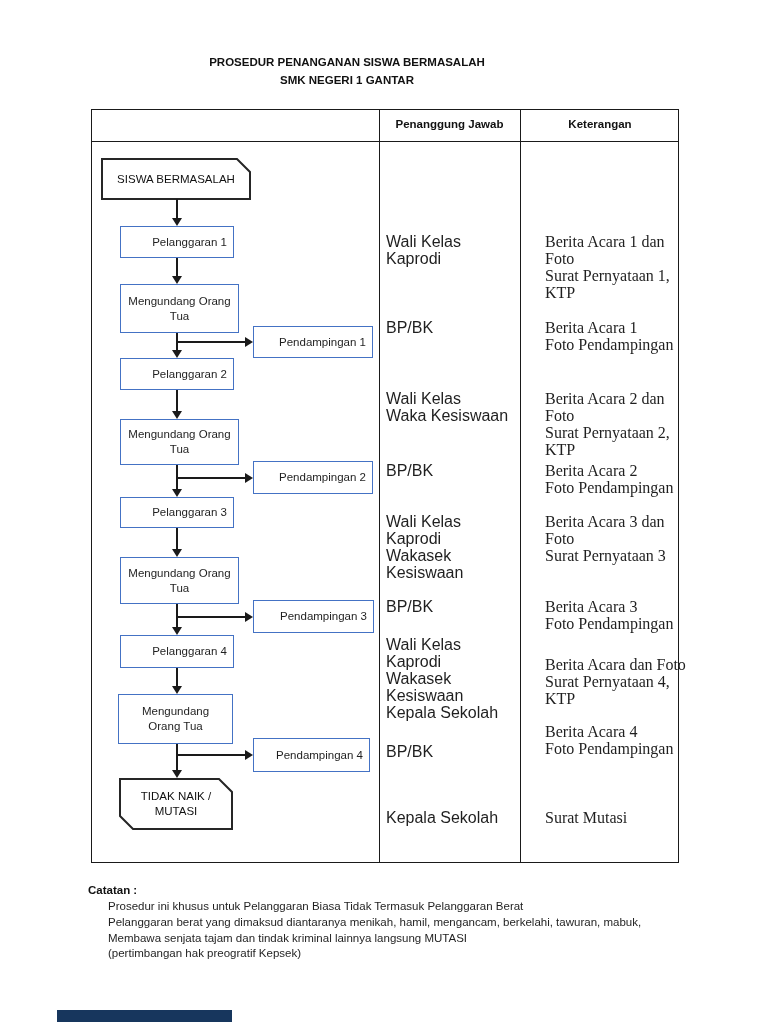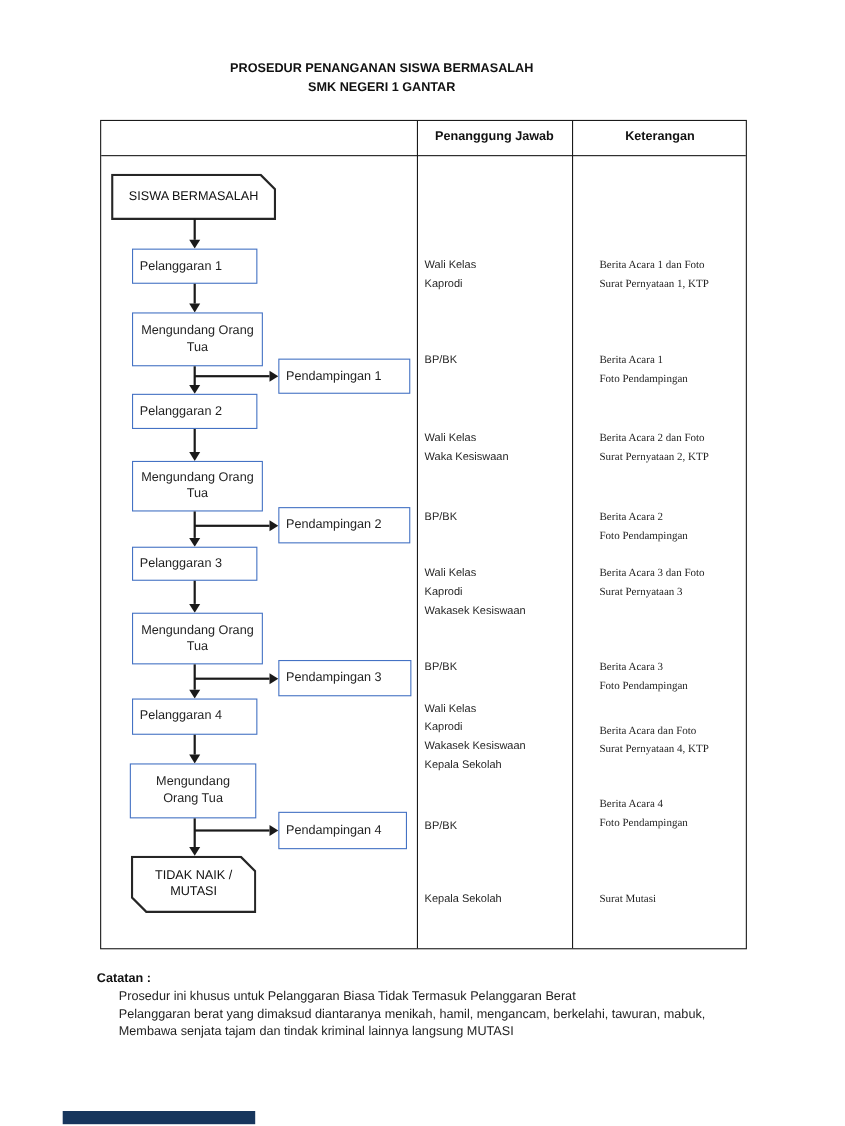--- a/index.html
+++ b/index.html
@@ -15,38 +15,38 @@
     position:absolute; left:91px; top:109px; width:588px; height:754px;
     border:1.6px solid #1a1a1a; box-sizing:border-box;
   }
   .vdiv { position:absolute; top:0; width:1.3px; height:100%; background:#1a1a1a; }
   .hdr-line { position:absolute; top:31px; left:0; width:100%; height:1.3px; background:#1a1a1a; }
   .th { position:absolute; top:8px; font-weight:bold; font-size:11.5px; text-align:center; color:#111; }
   .th1 { left:0; width:287px; } .th2 { left:287px; width:141px; } .th3 { left:428px; width:160px; }
 
   .fbox {
     position:absolute; box-sizing:border-box; border:1.5px solid #4472c4; background:#fff;
-    display:flex; align-items:center; justify-content:flex-start; text-align:center;
+    display:flex; align-items:center; justify-content:flex-end; text-align:center;
     font-size:11.5px; line-height:15px; padding:2px 6px;
   }
   .shape { position:absolute; }
   .shape svg { position:absolute; left:0; top:0; }
   .shape .lbl {
     position:absolute; left:0; top:0; right:0; bottom:0;
     display:flex; align-items:center; justify-content:center; text-align:center;
     font-size:11.5px; line-height:15px; color:#111;
   }
   .vline { position:absolute; width:2px; background:#1a1a1a; }
   .hline { position:absolute; height:2px; background:#1a1a1a; }
   .arr-down { position:absolute; width:0; height:0;
     border-left:5px solid transparent; border-right:5px solid transparent; border-top:8px solid #1a1a1a; }
   .arr-right { position:absolute; width:0; height:0;
     border-top:5px solid transparent; border-bottom:5px solid transparent; border-left:8px solid #1a1a1a; }
 
-  .pj, .ket { position:absolute; font-size:10px; line-height:17px; white-space:pre-line; color:#1f1f1f; }
+  .pj, .ket { position:absolute; font-size:16px; line-height:17px; white-space:pre-line; color:#1f1f1f; }
   .pj  { left:294px; width:132px; }
   .ket { left:453px; width:152px;font-family:Liberation Serif, serif; }
 
   .notes { position:absolute; left:88px; top:884px; font-size:11.5px; color:#1f1f1f; }
   .notes-label { font-weight:bold; color:#111; }
   .notes-lines { margin-left:20px; margin-top:3px; line-height:15.8px; }
   .bottom-bar { position:absolute; left:57px; top:1010px; width:175px; height:12px; background:#17365d; }
 </style>
 </head>
 <body>
@@ -195,17 +195,18 @@
 Foto Pendampingan</div>
     <div class="ket" style="top:699px;">Surat Mutasi</div>
   </div>
 
   <div class="notes">
     <div class="notes-label">Catatan :</div>
     <div class="notes-lines">
       <div>Prosedur ini khusus untuk Pelanggaran Biasa Tidak Termasuk Pelanggaran Berat</div>
       <div>Pelanggaran berat yang dimaksud diantaranya menikah, hamil, mengancam, berkelahi, tawuran, mabuk,</div>
       <div>Membawa senjata tajam dan tindak kriminal lainnya langsung MUTASI</div>
+      <div>(pertimbangan hak preogratif Kepsek)</div>
     </div>
   </div>
 
   <div class="bottom-bar"></div>
 </div>
 
 </body></html>

